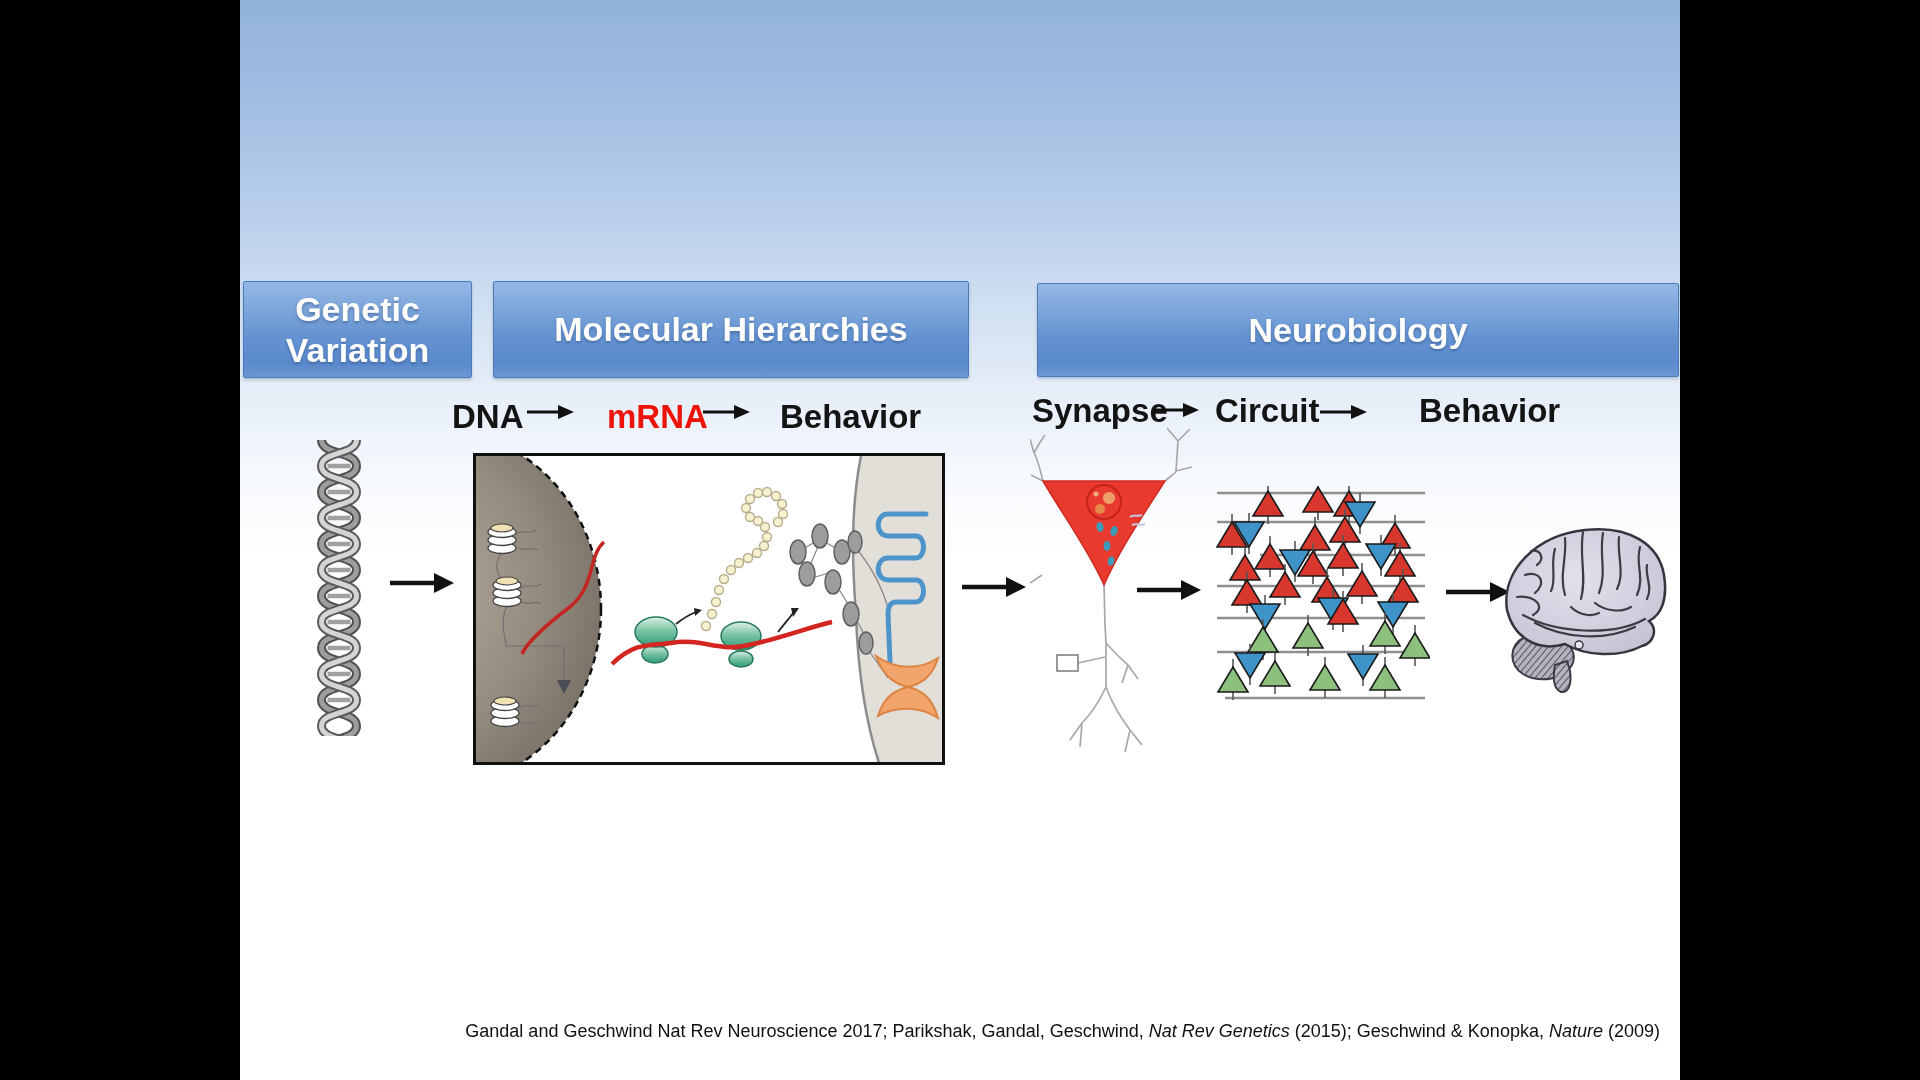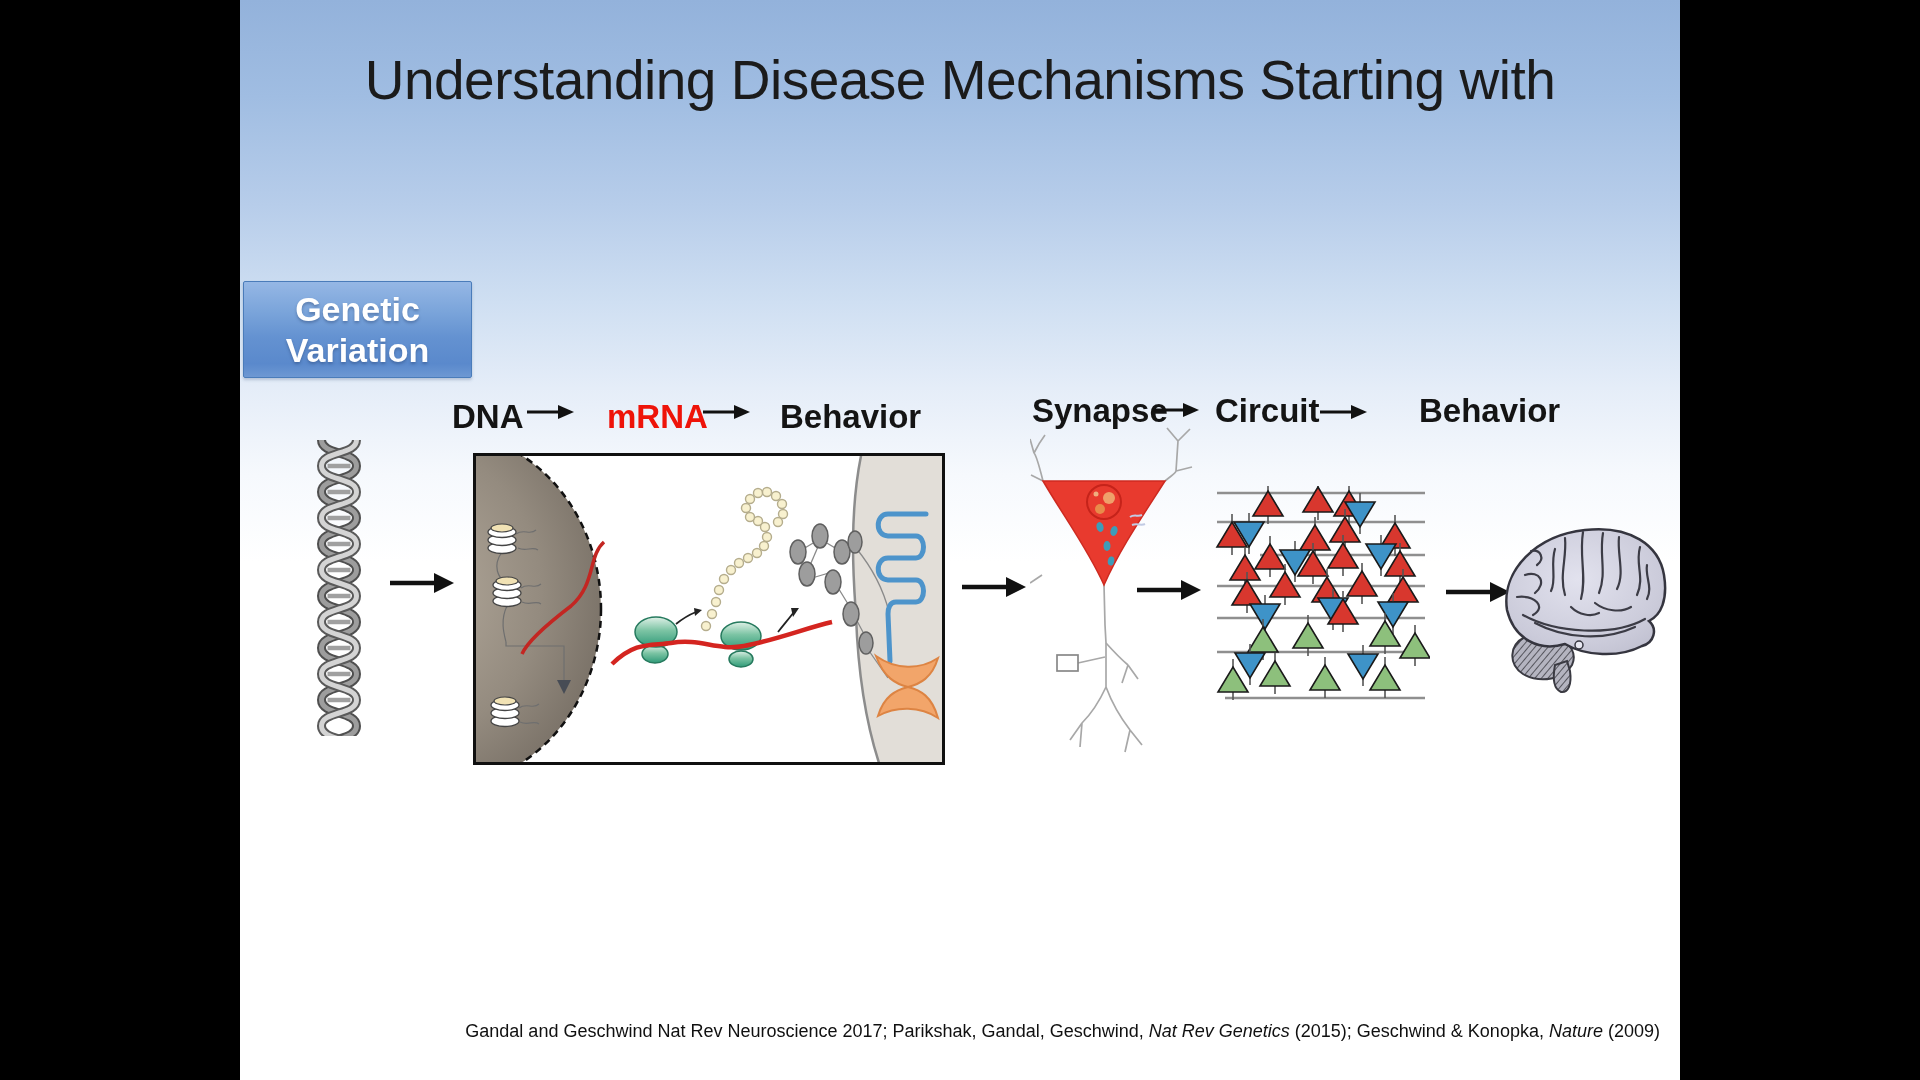--- a/index.html
+++ b/index.html
@@ -34,24 +34,25 @@
 </style>
 </head>
 <body>
 
 <div class="letterbox left"></div>
 <div class="letterbox right"></div>
 
 <div class="slide">
 
   <div class="title">
-    <div>Understanding Disease Mechanisms Starting with</div>
   </div>
 
   <div class="hbox" id="hbox-genetic">Genetic Variation</div>
+  <div class="hbox" id="hbox-molecular">Molecular Hierarchies</div>
+  <div class="hbox" id="hbox-neuro">Neurobiology</div>
 
   <span class="flabel" style="left:212px;top:398px;">DNA</span>
   <span class="flabel mrna" style="left:367px;top:398px;">mRNA</span>
   <span class="flabel" style="left:540px;top:398px;">Behavior</span>
 
   <span class="flabel" style="left:792px;top:392px;">Synapse</span>
   <span class="flabel" style="left:975px;top:392px;">Circuit</span>
   <span class="flabel" style="left:1140px;top:392px;margin-left:39px;">Behavior</span>
 
   <svg class="arr" style="left:287px;top:405px;" width="47" height="14">

